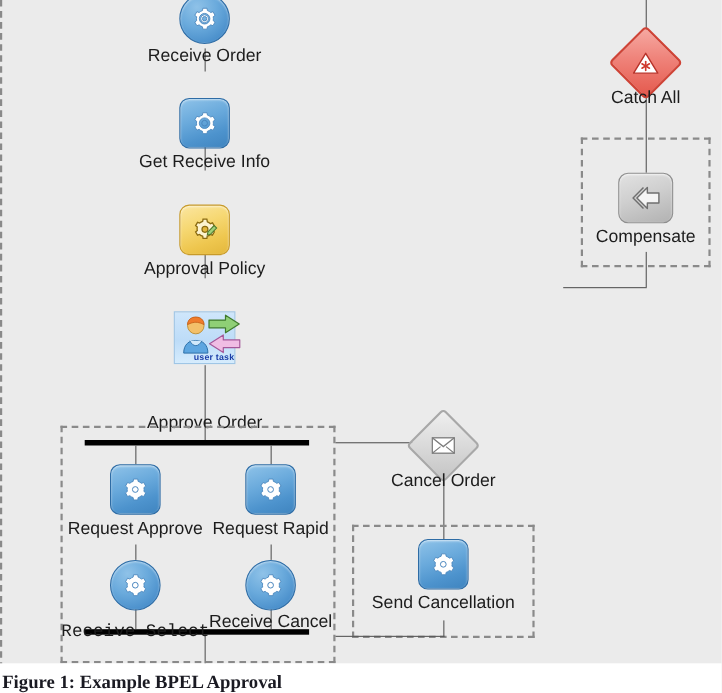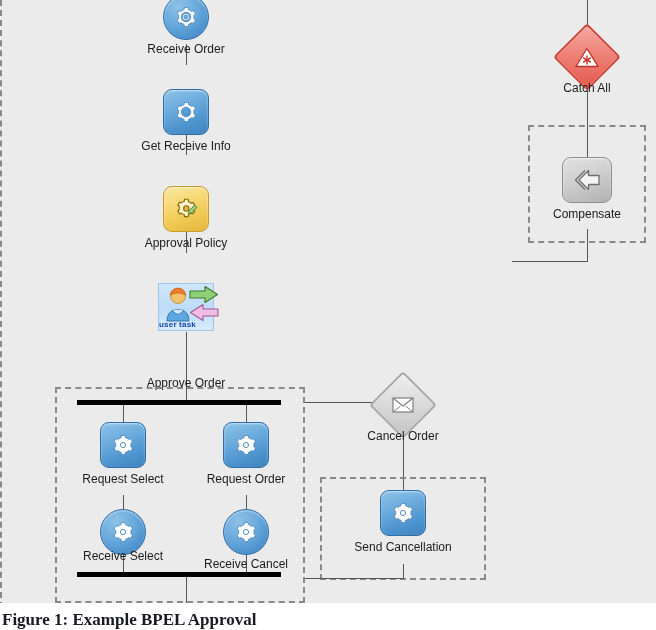--- a/index.html
+++ b/index.html
@@ -38,21 +38,21 @@
   .conn-v{width:1px;}
   .conn-h{height:1px;}
 
   
   .bar{position:absolute;height:5px;background:#000000;}
 
   
   .node{position:absolute;}
   .node-label{
     position:absolute;left:50%;transform:translateX(-50%);
-    white-space:nowrap;font-size:12px;color:#1c1c1c;
+    white-space:nowrap;font-size:16px;color:#1c1c1c;
     text-align:center;
   }
   .shape{position:absolute;left:50%;transform:translateX(-50%);}
 
   
   .circle-blue{
     width:44px;height:44px;border-radius:50%;
     background:radial-gradient(circle at 34% 26%, #8fc2e8 0%, #6aaadc 42%, #4a8fcb 78%, #3a7ab5 100%);
     border:1px solid #2e6ca5;
     box-shadow:inset 0 1px 2px rgba(255,255,255,.55);
@@ -80,21 +80,21 @@
   }
   
   .usertask{
     width:54px;height:46px;
     background:linear-gradient(180deg,#cfe6fb 0%,#bddcf8 55%,#d6ecfd 100%);
     border:1px solid #9fc6e6;
     overflow:visible;
   }
   .usertask-label{
     position:absolute;left:0;bottom:1px;width:100%;
-    text-align:left;font-size:8px;font-weight:bold;color:#1b3ea8;
+    text-align:right;font-size:8px;font-weight:bold;color:#1b3ea8;
     letter-spacing:.2px;
   }
   
   .diamond{width:44px;height:44px;transform:translateX(-50%) rotate(45deg);border-radius:4px;}
   .diamond-gray{
     background:linear-gradient(135deg,#efefef 0%,#dcdcdc 45%,#c4c4c4 100%);
     border:2px solid #a8a8a8;
   }
   .diamond-red{
     background:linear-gradient(135deg,#f6a9a2 0%,#ef8279 45%,#e4584c 100%);
@@ -183,41 +183,41 @@
   <div class="conn conn-v" style="left:123px;top:553px;height:19px;"></div>
   <div class="conn conn-v" style="left:246px;top:553px;height:19px;"></div>
 
   <div class="node" style="left:93px;top:422px;width:60px;">
     <div class="shape rect-blue" style="top:0;">
       <svg class="icon-center icon-svg" width="24" height="24" viewBox="0 0 24 24">
         <path fill="#ffffff" stroke="#4a86bd" stroke-width="0.8" d="M20 12c0-.6-.06-1.2-.18-1.76l1.7-1.3-1.9-3.3-2.03.76a8 8 0 0 0-3.03-1.76L14.2 2.5h-3.8l-.36 2.14a8 8 0 0 0-3.03 1.76L4.98 5.64l-1.9 3.3 1.7 1.3c-.12.56-.18 1.16-.18 1.76s.06 1.2.18 1.76l-1.7 1.3 1.9 3.3 2.03-.76a8 8 0 0 0 3.03 1.76l.36 2.14h3.8l.36-2.14a8 8 0 0 0 3.03-1.76l2.03.76 1.9-3.3-1.7-1.3c.12-.56.18-1.16.18-1.76z"></path>
         <circle cx="12" cy="12" r="2.6" fill="none" stroke="#4a86bd" stroke-width="0.9"></circle>
       </svg>
     </div>
-    <div class="node-label" style="top:50px;">Request Select</div>
+    <div class="node-label" style="top:50px;">Request Approve</div>
   </div>
 
   <div class="node" style="left:216px;top:422px;width:60px;">
     <div class="shape rect-blue" style="top:0;">
       <svg class="icon-center icon-svg" width="24" height="24" viewBox="0 0 24 24">
         <path fill="#ffffff" stroke="#4a86bd" stroke-width="0.8" d="M20 12c0-.6-.06-1.2-.18-1.76l1.7-1.3-1.9-3.3-2.03.76a8 8 0 0 0-3.03-1.76L14.2 2.5h-3.8l-.36 2.14a8 8 0 0 0-3.03 1.76L4.98 5.64l-1.9 3.3 1.7 1.3c-.12.56-.18 1.16-.18 1.76s.06 1.2.18 1.76l-1.7 1.3 1.9 3.3 2.03-.76a8 8 0 0 0 3.03 1.76l.36 2.14h3.8l.36-2.14a8 8 0 0 0 3.03-1.76l2.03.76 1.9-3.3-1.7-1.3c.12-.56.18-1.16.18-1.76z"></path>
         <circle cx="12" cy="12" r="2.6" fill="none" stroke="#4a86bd" stroke-width="0.9"></circle>
       </svg>
     </div>
-    <div class="node-label" style="top:50px;">Request Order</div>
+    <div class="node-label" style="top:50px;">Request Rapid</div>
   </div>
 
   <div class="node" style="left:93px;top:509px;width:60px;">
     <div class="shape circle-blue" style="top:0;">
       <svg class="icon-center icon-svg" width="24" height="24" viewBox="0 0 24 24">
         <path fill="#ffffff" stroke="#4a86bd" stroke-width="0.8" d="M20 12c0-.6-.06-1.2-.18-1.76l1.7-1.3-1.9-3.3-2.03.76a8 8 0 0 0-3.03-1.76L14.2 2.5h-3.8l-.36 2.14a8 8 0 0 0-3.03 1.76L4.98 5.64l-1.9 3.3 1.7 1.3c-.12.56-.18 1.16-.18 1.76s.06 1.2.18 1.76l-1.7 1.3 1.9 3.3 2.03-.76a8 8 0 0 0 3.03 1.76l.36 2.14h3.8l.36-2.14a8 8 0 0 0 3.03-1.76l2.03.76 1.9-3.3-1.7-1.3c.12-.56.18-1.16.18-1.76z"></path>
         <circle cx="12" cy="12" r="2.6" fill="none" stroke="#4a86bd" stroke-width="0.9"></circle>
       </svg>
     </div>
-    <div class="node-label" style="top:40px;">Receive Select</div>
+    <div class="node-label" style="top:56px;font-family:Liberation Mono, monospace;">Receive Select</div>
   </div>
 
   <div class="node" style="left:216px;top:509px;width:60px;">
     <div class="shape circle-blue" style="top:0;">
       <svg class="icon-center icon-svg" width="24" height="24" viewBox="0 0 24 24">
         <path fill="#ffffff" stroke="#4a86bd" stroke-width="0.8" d="M20 12c0-.6-.06-1.2-.18-1.76l1.7-1.3-1.9-3.3-2.03.76a8 8 0 0 0-3.03-1.76L14.2 2.5h-3.8l-.36 2.14a8 8 0 0 0-3.03 1.76L4.98 5.64l-1.9 3.3 1.7 1.3c-.12.56-.18 1.16-.18 1.76s.06 1.2.18 1.76l-1.7 1.3 1.9 3.3 2.03-.76a8 8 0 0 0 3.03 1.76l.36 2.14h3.8l.36-2.14a8 8 0 0 0 3.03-1.76l2.03.76 1.9-3.3-1.7-1.3c.12-.56.18-1.16.18-1.76z"></path>
         <circle cx="12" cy="12" r="2.6" fill="none" stroke="#4a86bd" stroke-width="0.9"></circle>
       </svg>
     </div>
     <div class="node-label" style="top:48px;">Receive Cancel</div>

